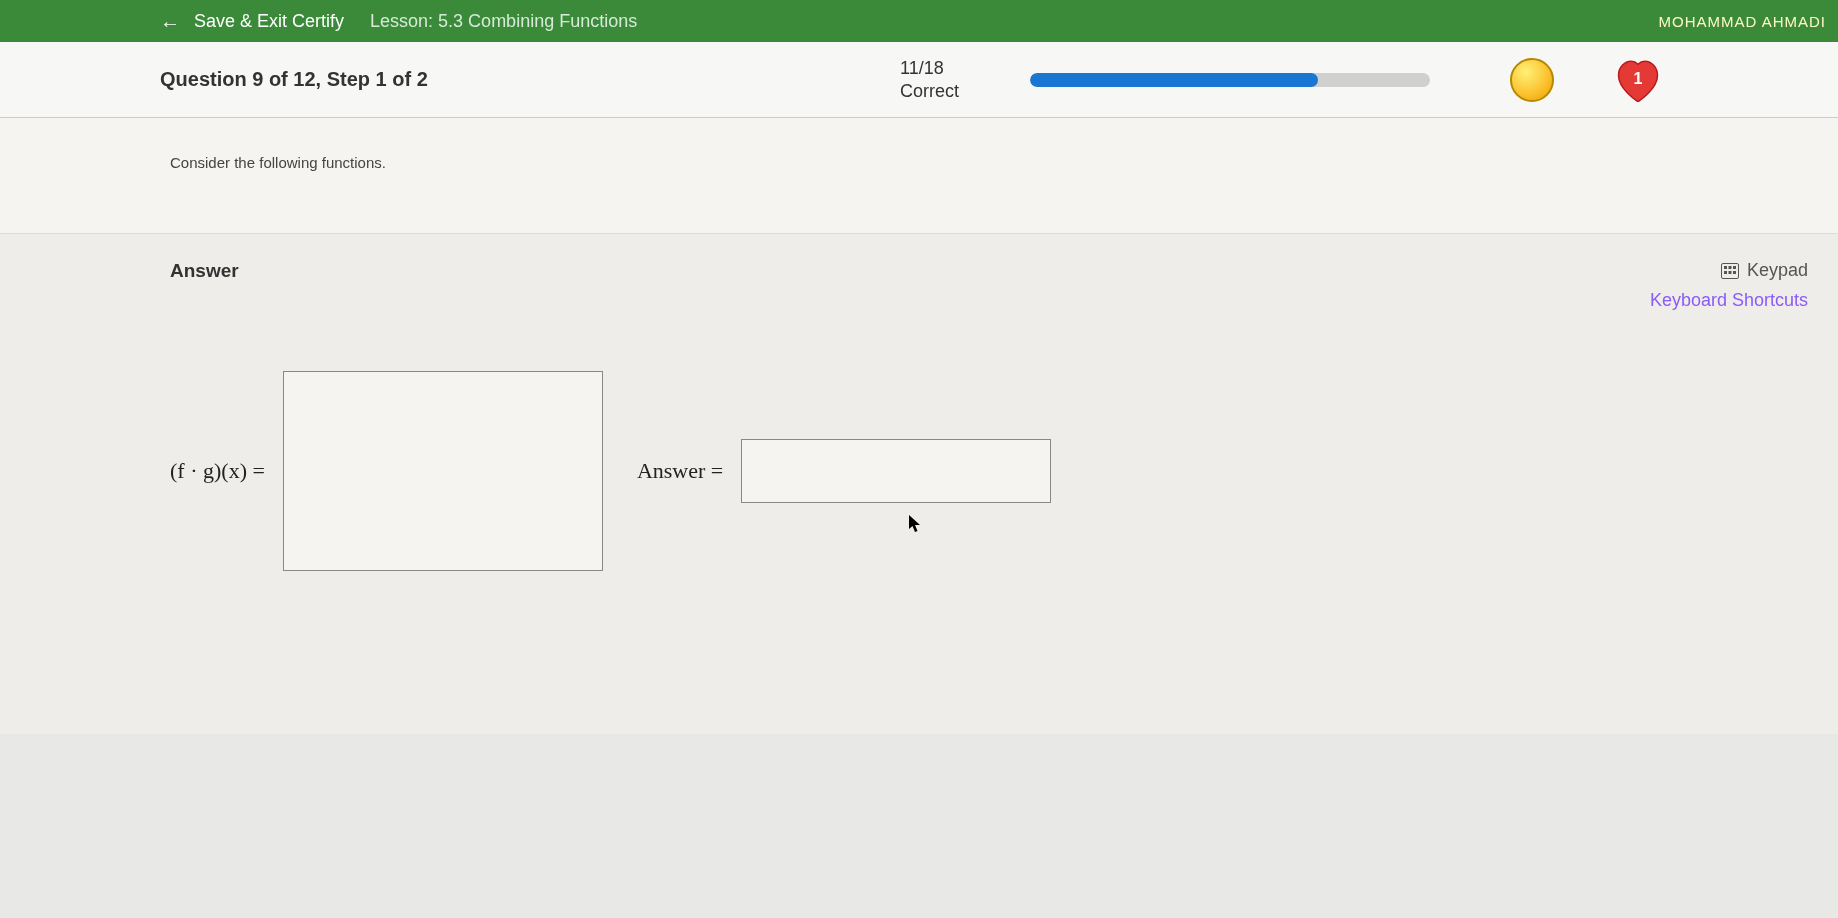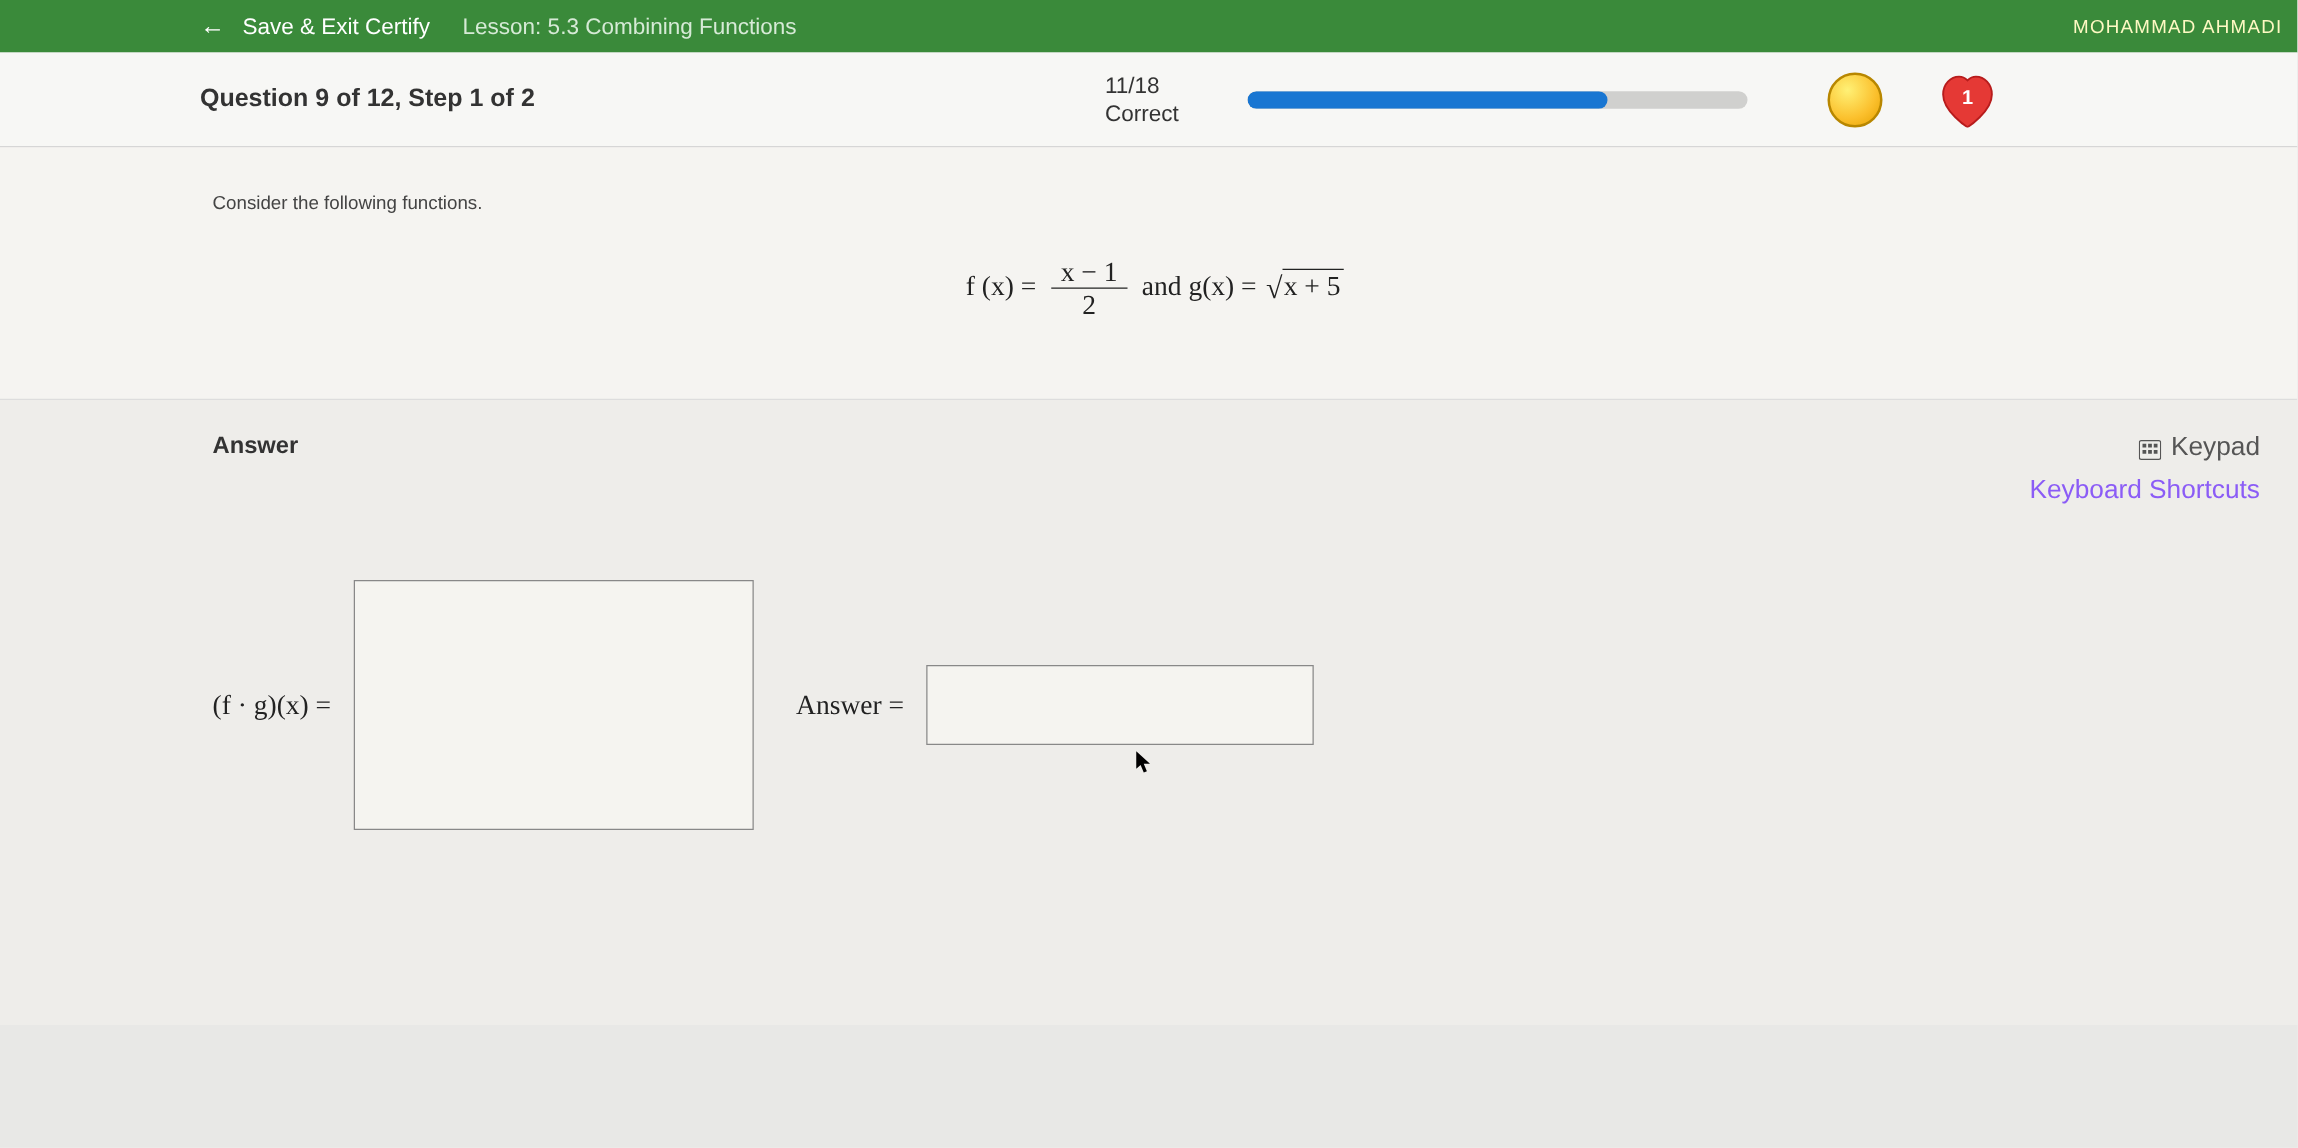--- a/index.html
+++ b/index.html
@@ -25,21 +25,21 @@
 .top-bar .lesson { color: #d6ead6; }
 .top-bar .username { margin-left: auto; margin-right: 12px; color: #fef9c3; font-size: 15px; letter-spacing: 1px; }
 
 .status-row {
   background: #f7f7f5;
   height: 76px;
   border-bottom: 1px solid #ccc;
   display: flex;
   align-items: center;
   padding: 0 20px 0 160px;
-  gap: 24px;
+  gap: 40px;
 }
 .status-row .question-label {
   font-weight: 700;
   color: #333;
   font-size: 20px;
   flex: 0 0 auto;
   width: 700px;
 }
 .status-row .score {
   color: #333;
@@ -139,21 +139,21 @@
   align-items: flex-start;
 }
 .answer-title {
   font-weight: 700;
   color: #333;
   font-size: 19px;
 }
 .right-tools {
   margin-left: auto;
   text-align: right;
-  font-size: 21px;
+  font-size: 18px;
   color: #555;
 }
 .keypad-link { color: #555; display:inline-flex; align-items:center; gap:8px; cursor:pointer; }
 .keypad-icon { width:18px; height:16px; display:inline-block; }
 .kb-shortcuts { color: #8b5cf6; margin-top: 6px; cursor:pointer; }
 
 .inputs {
   margin-top: 60px;
   display: flex;
   align-items: center;
@@ -220,31 +220,20 @@
     <svg viewBox="0 0 32 29">
         <path d="M16 29s-13-8.35-13-17.5C3 6 7 2 11.5 2 14 2 16 4 16 4s2-2 4.5-2C25 2 29 6 29 11.5 29 20.65 16 29 16 29z" fill="#e53935" stroke="#b71c1c" stroke-width="1"></path>
       </svg>
     <span class="count">1</span>
   </div>
 </div>
 
 <div class="panel">
   <div class="question-body">
     <div class="prompt">Consider the following functions.</div>
-    <div class="formula-row">
-      <span>f (x)  =</span>
-      <span class="fraction">
-        <span class="num">x − 1</span>
-        <span class="den">2</span>
-      </span>
-      <span> and g(x)  =  </span>
-      <span class="sqrt-wrap">
-        <span class="sqrt-sym">√</span><span class="sqrt-arg">x + 5</span>
-      </span>
-    </div>
   </div>
 
   <div class="answer-section">
     <div class="answer-header">
       <div class="answer-title">Answer</div>
       <div class="right-tools">
         <div class="keypad-link">
           <span class="keypad-icon">
             <svg viewBox="0 0 18 16">
                 <rect x="0.5" y="0.5" width="17" height="15" rx="1.5" fill="none" stroke="#555"></rect>

